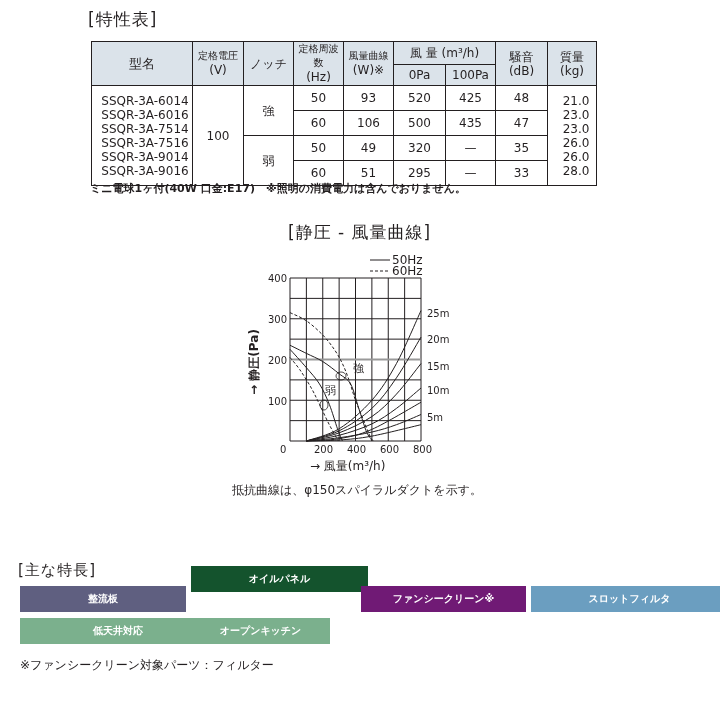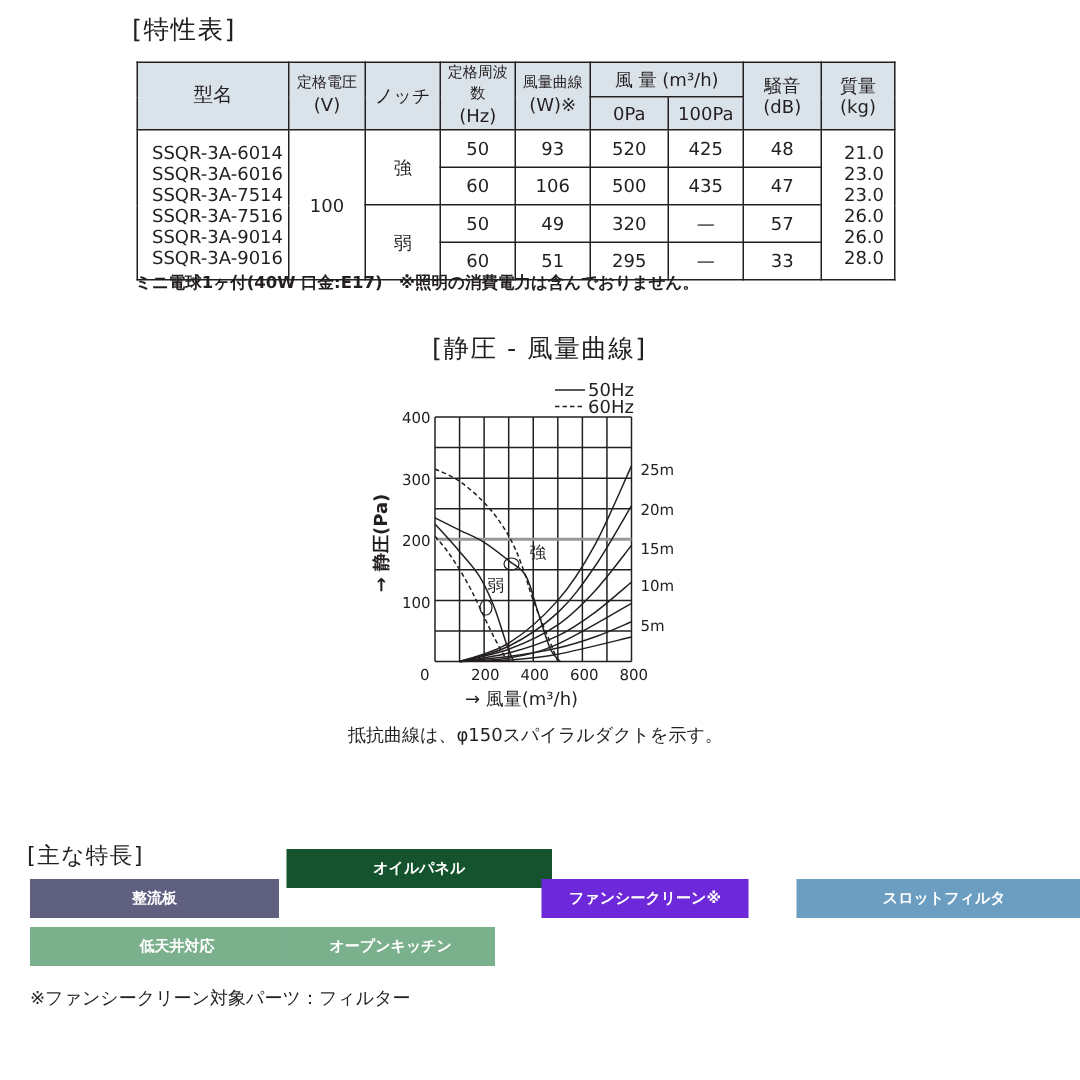--- a/index.html
+++ b/index.html
@@ -85,21 +85,21 @@
       <td>500</td>
       <td>435</td>
       <td>47</td>
     </tr>
     <tr style="height:25px">
       <td rowspan="2">弱</td>
       <td>50</td>
       <td>49</td>
       <td>320</td>
       <td>—</td>
-      <td>57</td>
+      <td>35</td>
     </tr>
     <tr style="height:25px">
       <td>60</td>
       <td>51</td>
       <td>295</td>
       <td>—</td>
       <td>33</td>
     </tr>
   </tbody>
 </table>
@@ -183,18 +183,18 @@
   </g>
   <text x="310" y="470" font-size="12" fill="#231f20">→ 風量(m³/h)</text>
 </svg>
 
 <div class="abs" style="left:232px; top:482px; font-size:12px;">抵抗曲線は、φ150スパイラルダクトを示す。</div>
 
 <div class="abs section-title" style="left:18px; top:561px; font-size:15px;">[主な特長]</div>
 
 <div id="feat0" class="feature" style="left: 20px; top: 586px; width: 166px; background: rgb(95, 95, 128);">整流板</div>
 <div id="feat1" class="feature" style="left: 191px; top: 566px; width: 177px; background: #14532d;">オイルパネル</div>
-<div id="feat2" class="feature" style="left: 361px; top: 586px; width: 138px; background: #6d28d9;">ファンシークリーン※</div>
+<div id="feat2" class="feature" style="left: 361px; top: 586px; width: 165px; background: #701a75;">ファンシークリーン※</div>
 <div id="feat3" class="feature" style="left: 531px; top: 586px; width: 197px; background: rgb(107, 158, 192);">スロットフィルタ</div>
 <div id="feat4" class="feature" style="left: 20px; top: 618px; width: 196px; background: rgb(123, 176, 141);">低天井対応</div>
 <div id="feat5" class="feature" style="left: 191px; top: 618px; width: 139px; background: rgb(123, 176, 141);">オープンキッチン</div>
 
 <div class="abs" style="left:20px; top:657px; font-size:12px;">※ファンシークリーン対象パーツ：フィルター</div>
 
 </body></html>

